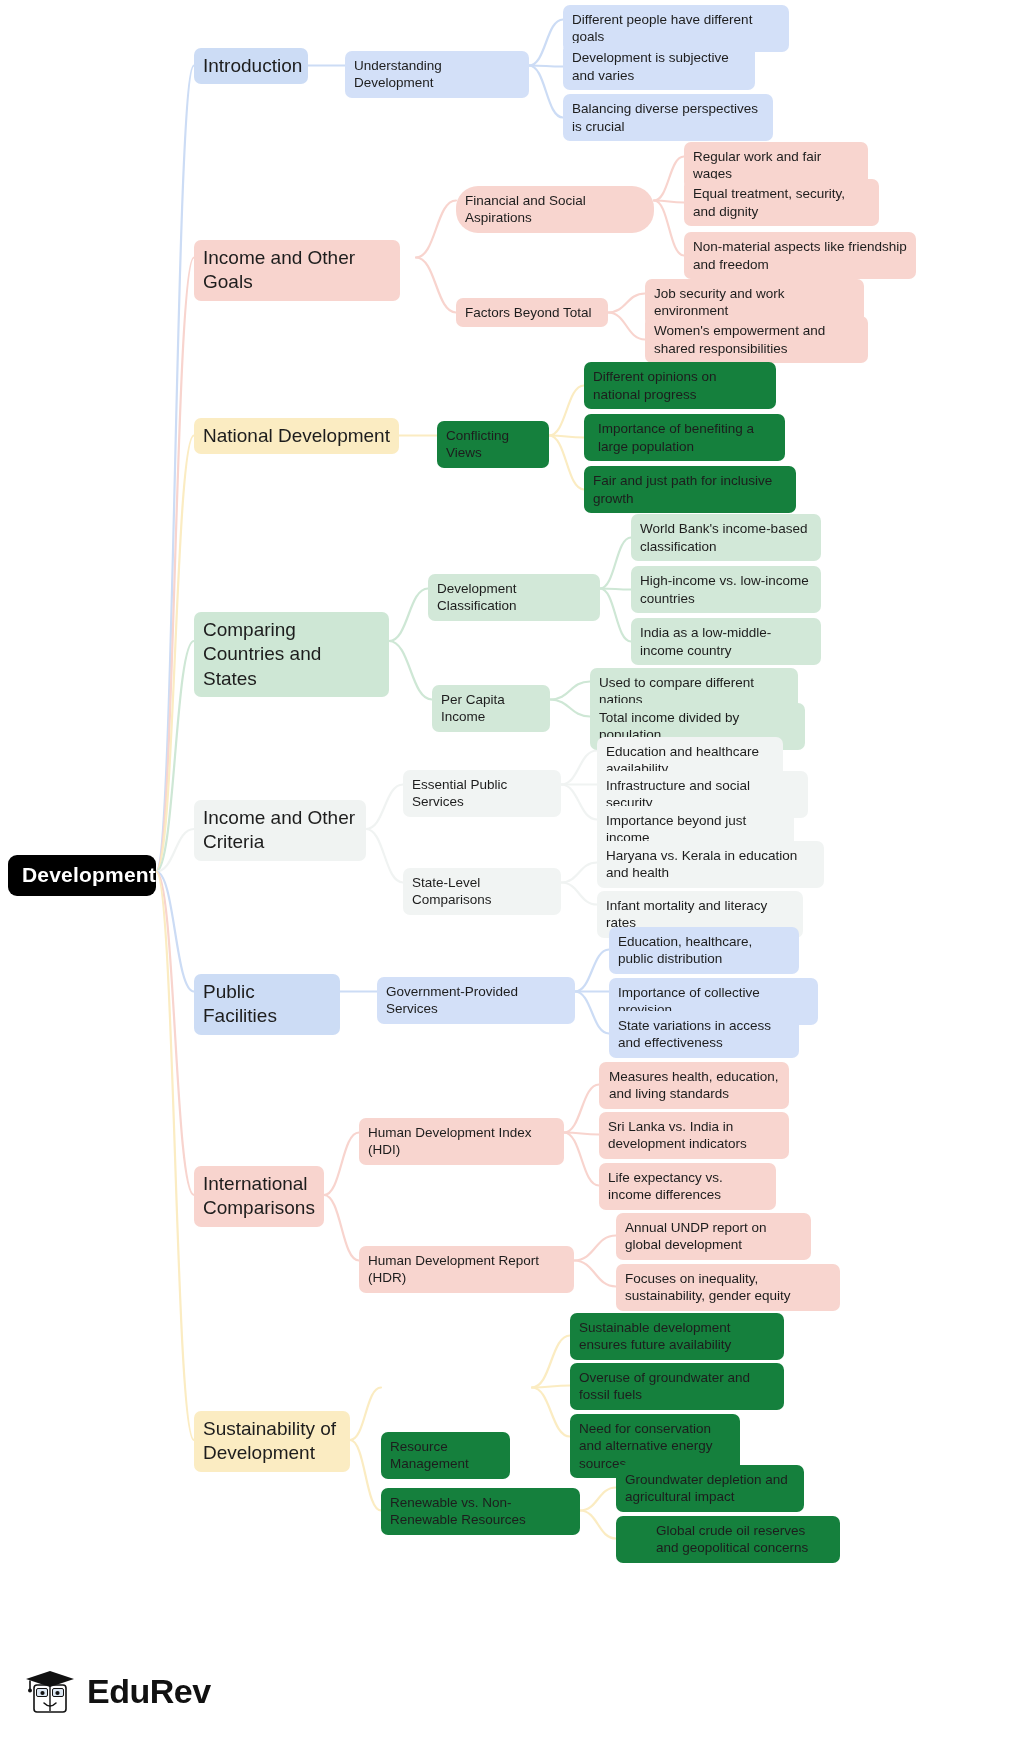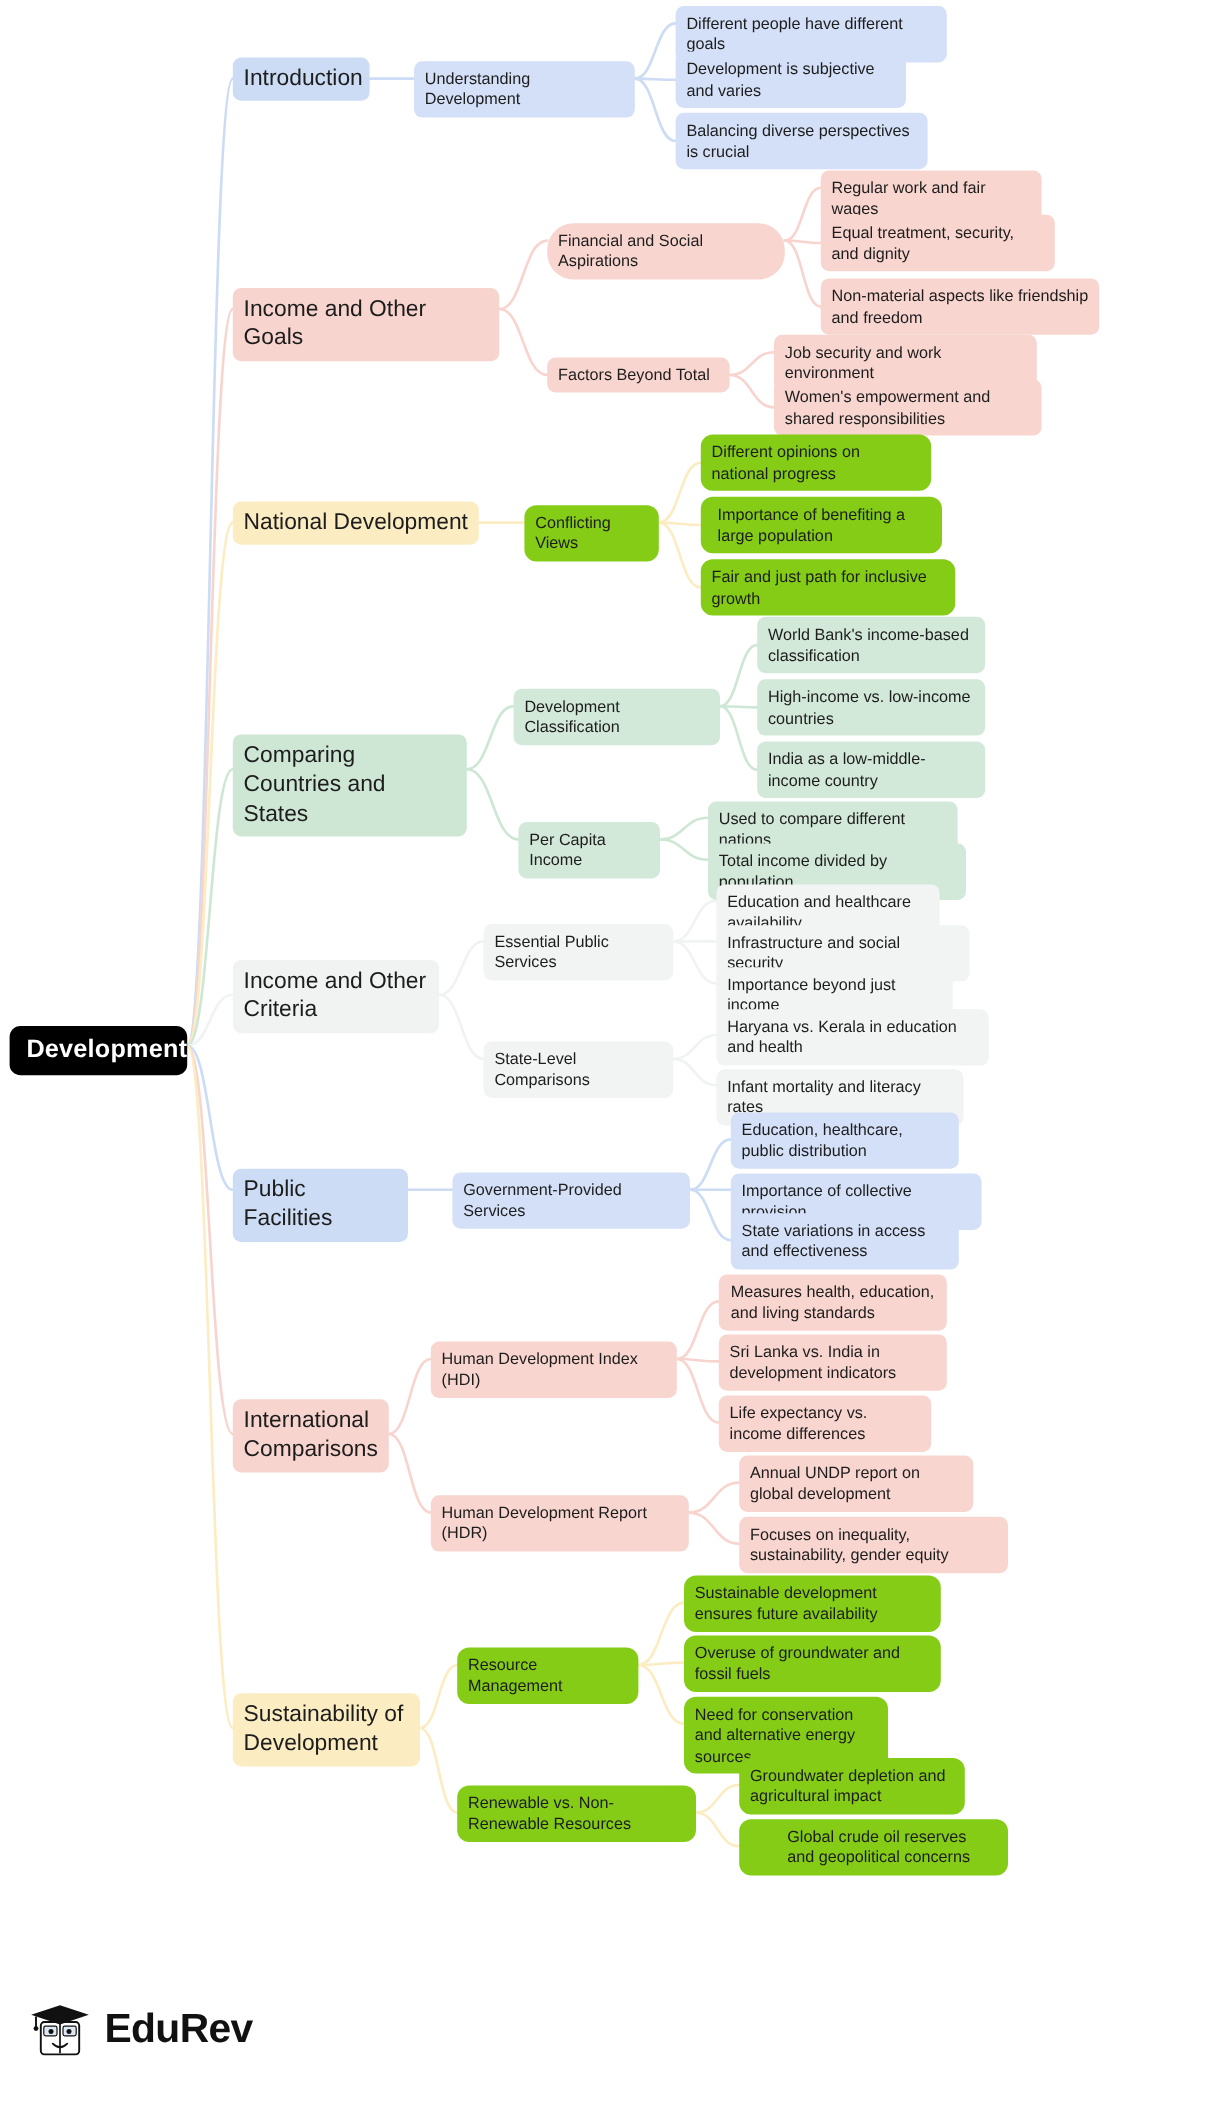--- a/index.html
+++ b/index.html
@@ -19,21 +19,21 @@
   
   .lvl3 span{font-size:13.5px;color:#1d1d1d;}
   
   .c-blue  {background:#ccdcf5;}
   .c-pink  {background:#f8d4ce;}
   .c-yellow{background:#fbecc2;}
   .c-green {background:#cee7d5;}
   .c-grey  {background:#f0f3f2;}
   .c-blue.lvl3, .c-blue.lvl2     {background:#d3e0f8;}
   .c-pink.lvl3, .c-pink.lvl2     {background:#f8d5cf;}
-  .c-yellow.lvl3, .c-yellow.lvl2 {background:#84cc16;border-radius:10px;}
+  .c-yellow.lvl3, .c-yellow.lvl2 {background:#15803d;}
   .c-green.lvl3, .c-green.lvl2   {background:#d2e8d8;}
   .c-grey.lvl3, .c-grey.lvl2     {background:#f1f4f3;}
   
   #logo{position:absolute;display:flex;align-items:center;gap:9px;}
   #logo-mark{width:56px;height:52px;flex:0 0 auto;}
   #logo-text{font-size:34px;font-weight:bold;color:#111;letter-spacing:-.5px;}
 </style>
 </head>
 <body>
 
@@ -108,21 +108,21 @@
       </div>
       <div class="node lvl3 c-blue" style="left: 563px; top: 5px; width: 226px; min-height: 29px;">
         <span>Different people have different goals</span>
       </div>
       <div class="node lvl3 c-blue" style="left: 563px; top: 43px; width: 192px; min-height: 47px;">
         <span>Development is subjective and varies</span>
       </div>
       <div class="node lvl3 c-blue" style="left: 563px; top: 94px; width: 210px; min-height: 47px;">
         <span>Balancing diverse perspectives is crucial</span>
       </div>
-      <div class="node lvl1 c-pink" style="left: 194px; top: 240px; width: 222px; min-height: 35px;">
+      <div class="node lvl1 c-pink" style="left: 194px; top: 240px; width: 206px; min-height: 35px;">
         <span>Income and Other Goals</span>
       </div>
       <div class="node lvl2 c-pink" style="left: 456px; top: 186px; width: 198px; min-height: 29px; border-radius: 22px;">
         <span>Financial and Social Aspirations</span>
       </div>
       <div class="node lvl3 c-pink" style="left: 684px; top: 142px; width: 184px; min-height: 29px;">
         <span>Regular work and fair wages</span>
       </div>
       <div class="node lvl3 c-pink" style="left: 684px; top: 179px; width: 195px; min-height: 47px;">
         <span>Equal treatment, security, and dignity</span>
@@ -237,21 +237,21 @@
       </div>
       <div class="node lvl3 c-pink" style="left: 616px; top: 1213px; width: 195px; min-height: 45px;">
         <span>Annual UNDP report on global development</span>
       </div>
       <div class="node lvl3 c-pink" style="left: 616px; top: 1264px; width: 224px; min-height: 45px;">
         <span>Focuses on inequality, sustainability, gender equity</span>
       </div>
       <div class="node lvl1 c-yellow" style="left: 194px; top: 1411px; width: 156px; min-height: 58px;">
         <span>Sustainability of Development</span>
       </div>
-      <div class="node lvl2 c-yellow" style="left: 381px; top: 1373px; width: 151px; min-height: 29px; justify-content: center;">
+      <div class="node lvl2 c-yellow" style="left: 381px; top: 1432px; width: 129px; min-height: 29px; justify-content: center;">
         <span>Resource Management</span>
       </div>
       <div class="node lvl3 c-yellow" style="left: 570px; top: 1313px; width: 214px; min-height: 45px;">
         <span>Sustainable development ensures future availability</span>
       </div>
       <div class="node lvl3 c-yellow" style="left: 570px; top: 1363px; width: 214px; min-height: 45px;">
         <span>Overuse of groundwater and fossil fuels</span>
       </div>
       <div class="node lvl3 c-yellow" style="left: 570px; top: 1414px; width: 170px; min-height: 45px;">
         <span>Need for conservation and alternative energy sources</span>

